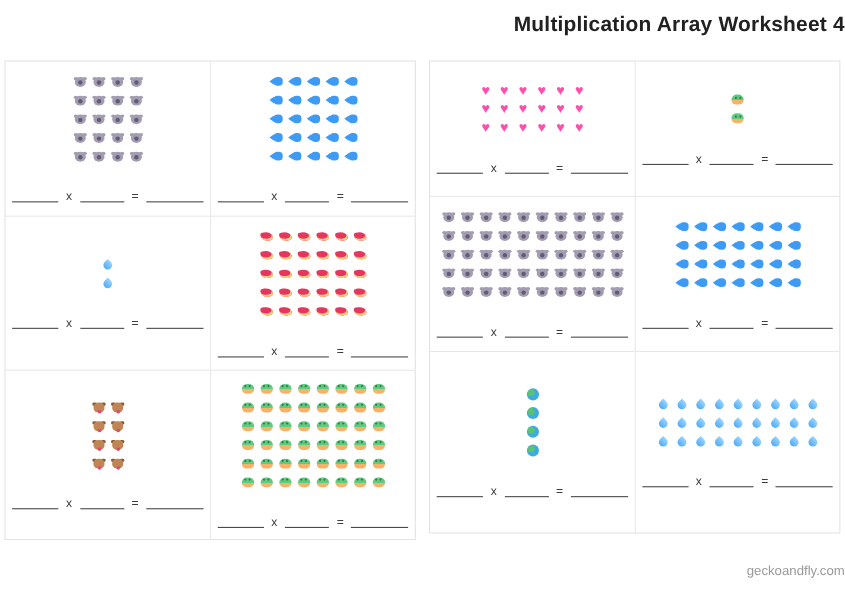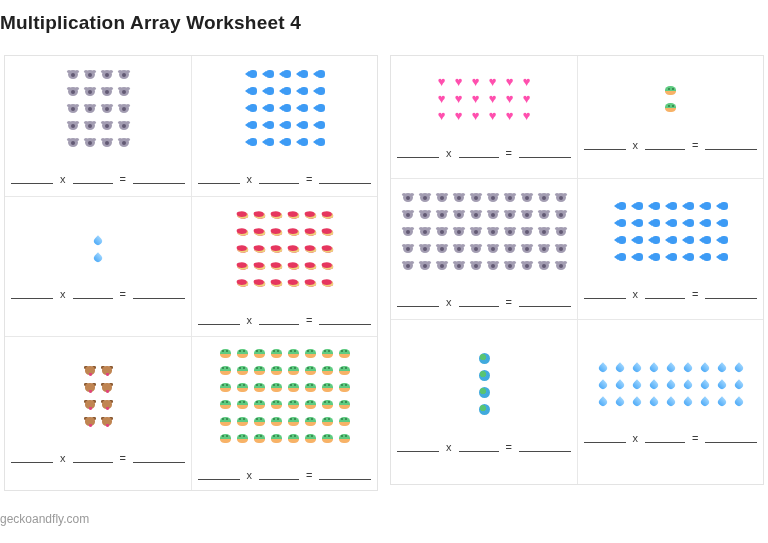--- a/index.html
+++ b/index.html
@@ -10,21 +10,21 @@
     --c-fish:#3d9bf5;
     --c-droplet:#4fabf7; --c-droplet-light:#9bd4ff;
     --c-watermelon:#e6365f; --c-rind:#efd27a;
     --c-dog:#c08552; --c-dog-ear:#8a5a33; --c-tongue:#e0457b;
     --c-frog:#5ecb81; --c-frog2:#f7b267; --c-frog-eye:#2e7d46;
     --c-heart:#ff4fae;
     --c-globe:#41aadd; --c-globe-land:#58c472;
     --c-border:#e3e3e3; --c-line:#4a4a4a; --c-text:#212121; --c-footer:#9a9a9a;
   }
   .page-title{
-    margin:0;text-align:left;font-size:19px;font-weight:600;color:var(--c-text);
+    margin:0;text-align:right;font-size:19px;font-weight:600;color:var(--c-text);
     padding-top:12px;letter-spacing:0.2px;
   }
   .panels{
     position:absolute;left:4px;top:55px;display:flex;align-items:flex-start;gap:12px;
   }
   .panel{
     display:grid;grid-template-columns:186px 186px;border:1px solid var(--c-border);
     background:#fff;
   }
   .panel-left{grid-template-rows:140px 140px 154px;}
@@ -97,21 +97,21 @@
   .equation{
     display:flex;align-items:flex-end;gap:7px;margin-top:26px;
     color:#3d3d3d;font-size:11px;line-height:11px;
   }
   .eq-line{border-bottom:1px solid var(--c-line);height:6px;}
   .eq-line-a{width:42px;}
   .eq-line-b{width:40px;}
   .eq-line-c{width:52px;}
   .eq-symbol{margin-bottom:-1px;}
   .footer{
-    position:absolute;left:0;right:0;top:512px;text-align:left;
+    position:absolute;left:0;right:0;top:512px;text-align:right;
     color:var(--c-footer);font-size:12px;
   }
 </style>
 </head>
 <body style="--c-koala: #a39db2; --c-fish: #3d9bf5; --c-droplet: #4fabf7; --c-watermelon: #e6365f; --c-dog: #c08552; --c-frog: #5ecb81; --c-heart: #ff4fae; --c-globe: #41aadd;">
 
 <h1 class="page-title">Multiplication Array Worksheet 4</h1>
 
 <div class="panels">
   <div class="panel panel-left">

